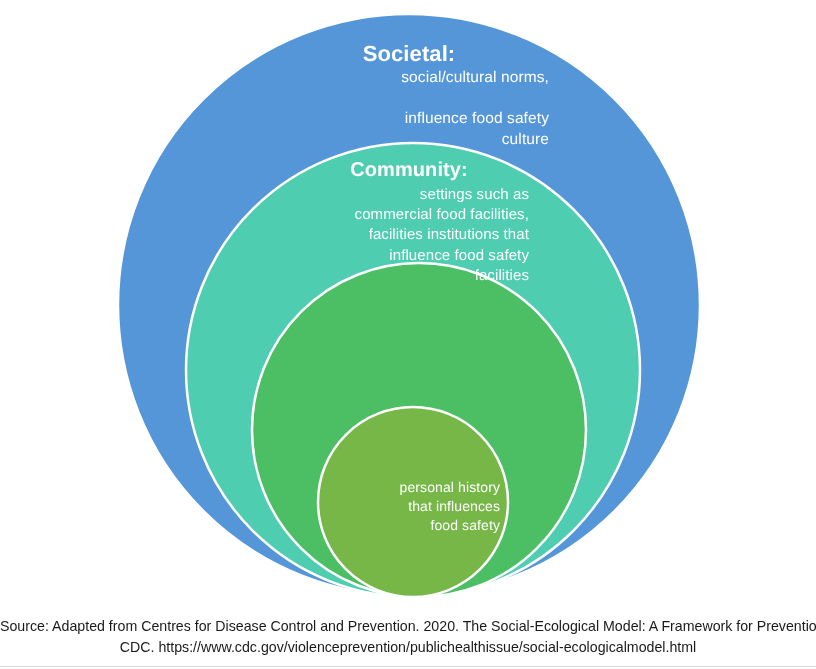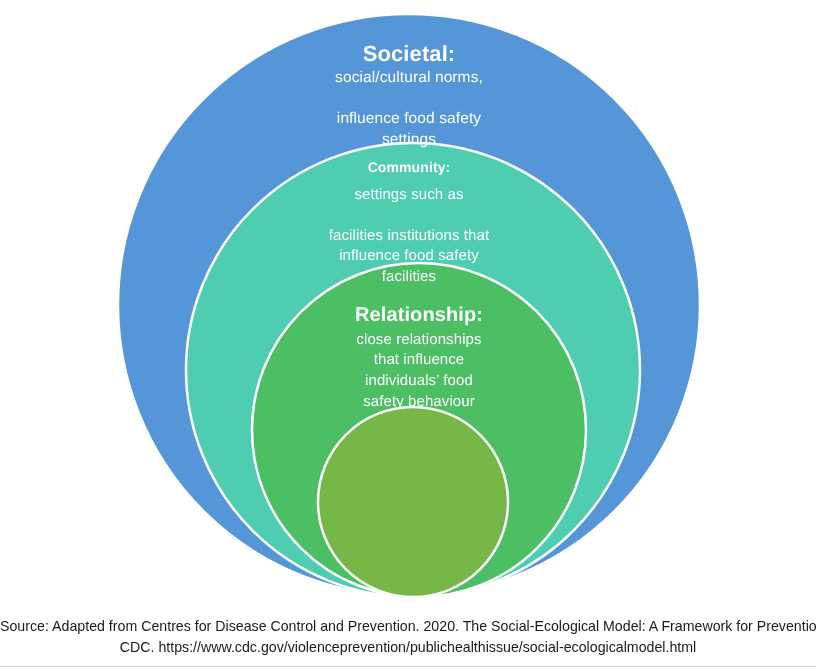--- a/index.html
+++ b/index.html
@@ -51,38 +51,39 @@
     letter-spacing: .1px;
     text-rendering: geometricPrecision;
   }
   .ring-title {
     font-weight: bold;
     line-height: 1.08;
     margin: 0 0 2px 0;
   }
   .ring-desc {
     margin: 0;
+    text-align: right;
   }
 
   
   .txt-societal {
     left: 269px;
     top: 42px;
     width: 280px;
   }
   .txt-societal .ring-title { font-size: 22px; }
   .txt-societal .ring-desc  { font-size: 15.5px; line-height: 1.33; }
 
   
   .txt-community {
     left: 289px;
     top: 160px;
     width: 240px;
   }
-  .txt-community .ring-title { font-size: 14px; margin-bottom: 10px; }
+  .txt-community .ring-title { font-size: 20px; margin-bottom: 3px; }
   .txt-community .ring-desc  { font-size: 15px; line-height: 1.36; }
 
   
   .txt-relationship {
     left: 314px;
     top: 305px;
     width: 210px;
   }
   .txt-relationship .ring-title { font-size: 20px; margin-bottom: 3px; }
   .txt-relationship .ring-desc  { font-size: 15px; line-height: 1.38; }
@@ -136,46 +137,42 @@
       <circle cx="419" cy="430" r="167" fill="#4CBE63" stroke="#ffffff" stroke-width="2.5"></circle>
       <circle cx="413" cy="502" r="95" fill="#76B748" stroke="#ffffff" stroke-width="2.5"></circle>
     </svg>
 
     <div class="ring-text txt-societal">
       <p class="ring-title">Societal:</p>
       <p class="ring-desc">
         <span>social/cultural norms,</span><br>
         <br>
         <span>influence food safety</span><br>
-        <span>settings</span>
+        <span>culture</span>
       </p>
     </div>
 
     <div class="ring-text txt-community">
       <p class="ring-title">Community:</p>
       <p class="ring-desc">
         <span>settings such as</span><br>
-        <br>
+        <span>commercial food facilities,</span><br>
         <span>facilities institutions that</span><br>
         <span>influence food safety</span><br>
         <span>facilities</span>
       </p>
     </div>
 
-    <div class="ring-text txt-relationship">
-      <p class="ring-title">Relationship:</p>
-      <p class="ring-desc">
-        <span>close relationships</span><br>
-        <span>that influence</span><br>
-        <span>individuals’ food</span><br>
-        <span>safety behaviour</span>
-      </p>
-    </div>
 
     <div class="ring-text txt-individual">
+      <p class="ring-desc">
+        <span>personal history</span><br>
+        <span>that influences</span><br>
+        <span>food safety</span>
+      </p>
     </div>
   </div>
 
   <div class="caption-block">
     <span class="caption-line">Source: Adapted from Centres for Disease Control and Prevention. 2020. The Social-Ecological Model: A Framework for Prevention.</span>
     <span class="caption-line">CDC. https://www.cdc.gov/violenceprevention/publichealthissue/social-ecologicalmodel.html</span>
   </div>
 
   <div class="bottom-rule"></div>
 

